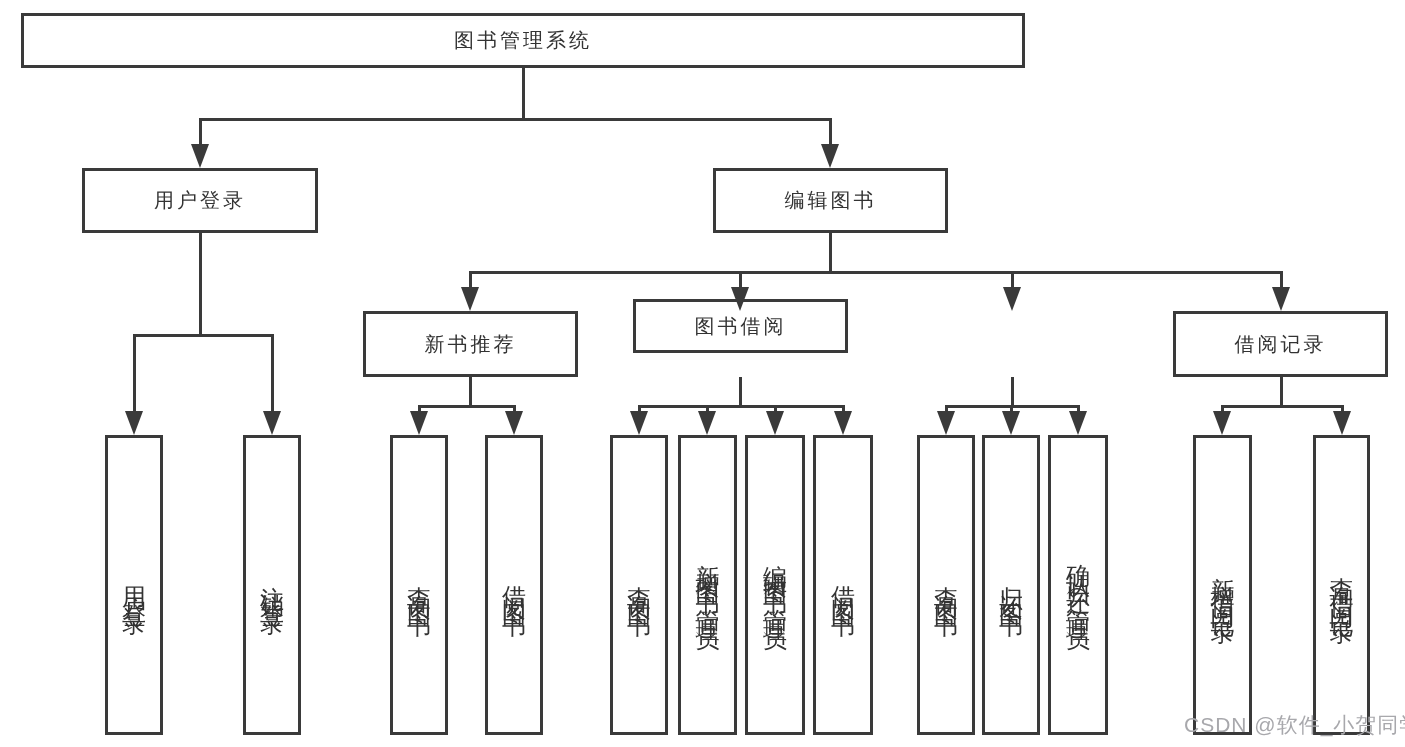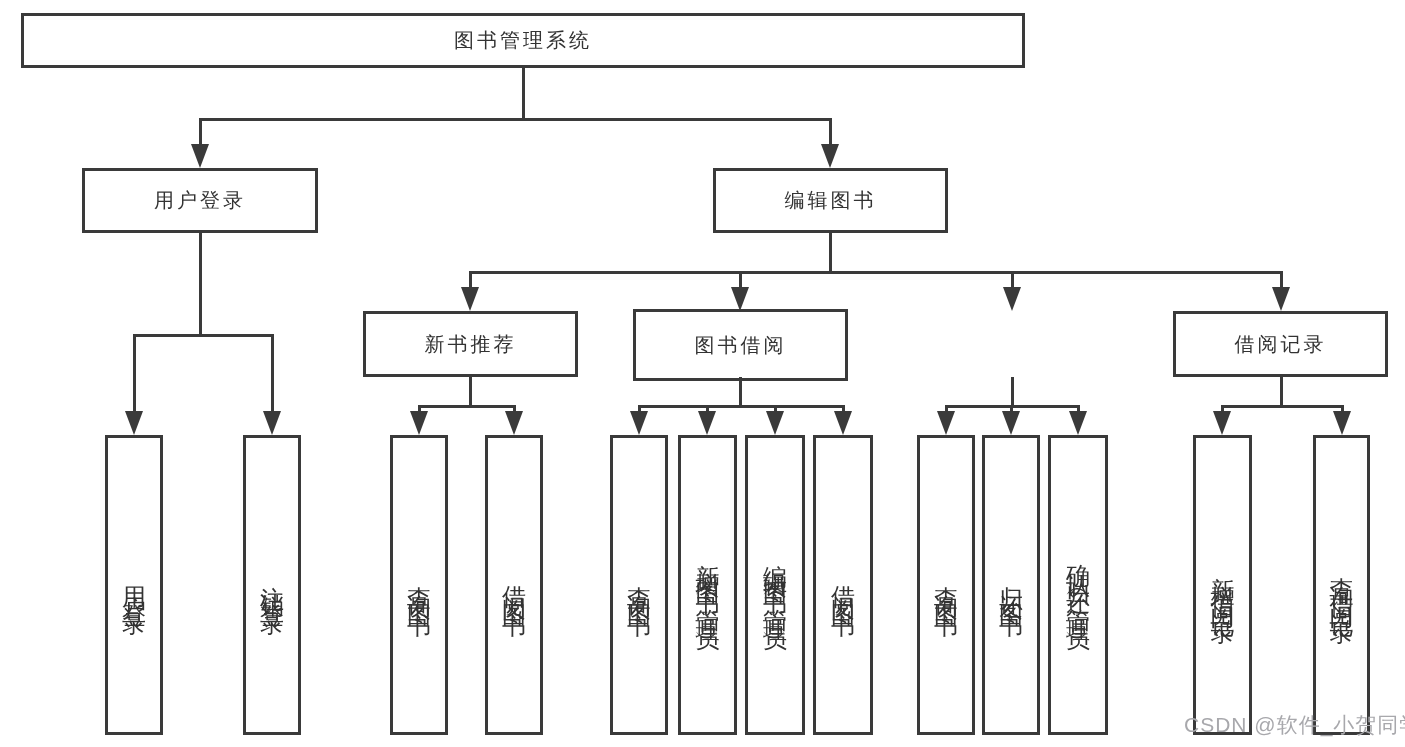--- a/index.html
+++ b/index.html
@@ -52,21 +52,21 @@
   </div>
 
   <div class="hbox" style="left:713px; top:168px; width:235px; height:65px;">
     <span>编辑图书</span>
   </div>
 
   <div class="hbox" style="left:363px; top:311px; width:215px; height:66px;">
     <span>新书推荐</span>
   </div>
 
-  <div class="hbox" style="left:633px; top:309px; width:215px; height:72px;justify-content:center;">
+  <div class="hbox" style="left:633px; top:299px; width:215px; height:54px;justify-content:center;">
     <span>图书借阅</span>
   </div>
 
 
   <div class="hbox" style="left:1173px; top:311px; width:215px; height:66px;">
     <span>借阅记录</span>
   </div>
 
   <div class="vbox" style="left:105px; width:58px;">
     <span>用户登录</span>

